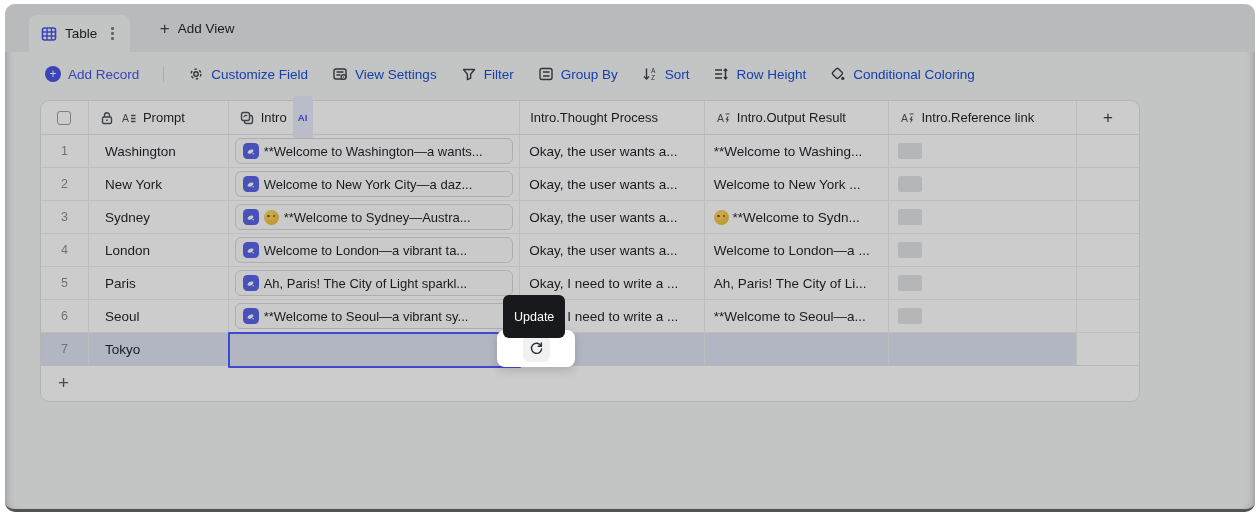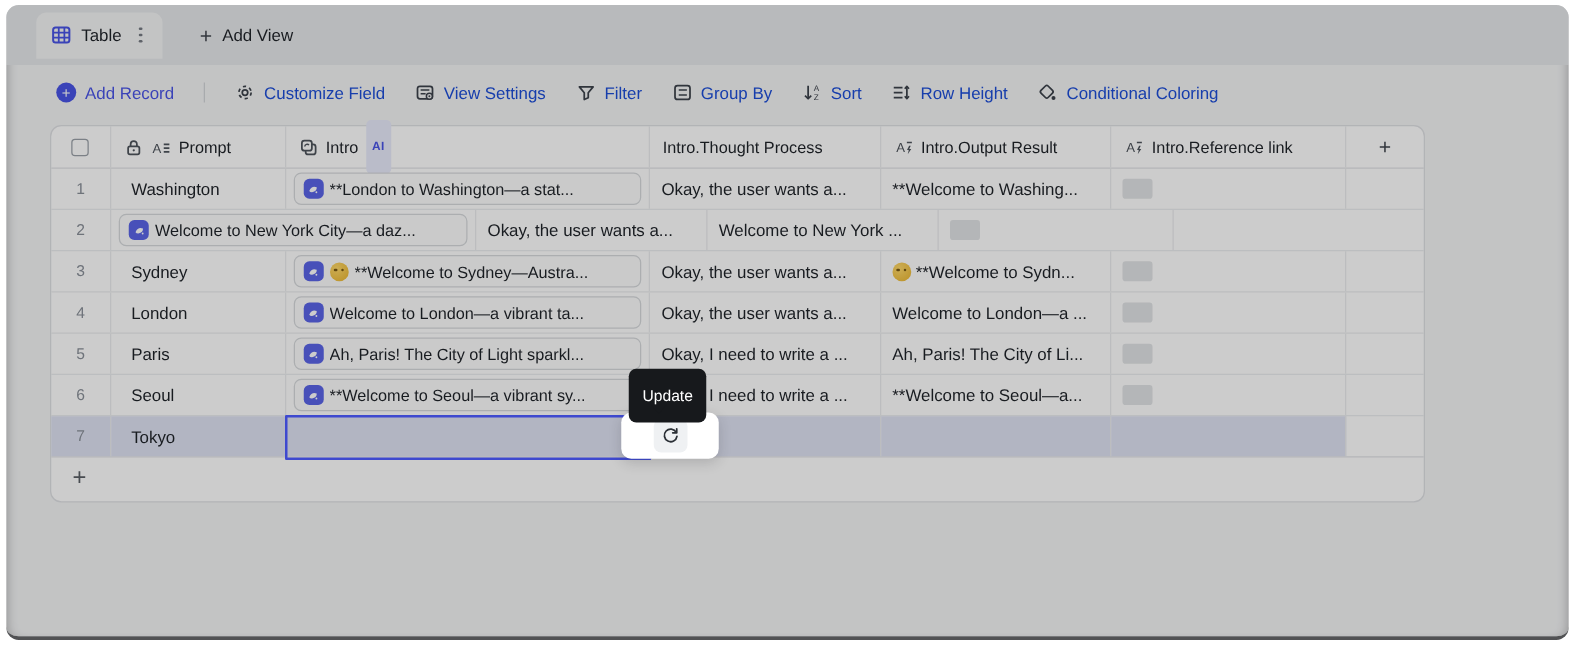--- a/index.html
+++ b/index.html
@@ -4,21 +4,21 @@
 <style>
   * { margin:0; padding:0; box-sizing:border-box; }
   html,body { width:1260px; height:516px; background:#ffffff; font-family:"Liberation Sans", sans-serif; }
   .window {
     position:absolute; left:5px; top:4px; width:1250px; height:508px;
     background:#f4f5f6; border-radius:10px; overflow:hidden;
     border-bottom:3px solid #515254;
     box-shadow: inset 7px 0 9px -7px rgba(0,0,0,.3), inset -7px 0 9px -7px rgba(0,0,0,.3);
   }
   
-  .tabstrip { height:48px; background:#e7e9eb; display:flex; align-items:center; padding-left:24px; }
+  .tabstrip { height:48px; background:#e7e9eb; display:flex; align-items:flex-end; padding-left:24px; }
   .tab-active {
     height:37px; background:#f4f5f6; border-radius:8px 8px 0 0;
     display:flex; align-items:center; gap:8px; padding:0 10px 0 12px;
   }
   .tab-label { font-size:13.5px; color:#1f2329; }
   .kebab { display:flex; flex-direction:column; gap:2.5px; padding:4px 6px; cursor:pointer; }
   .kebab i { width:2.5px; height:2.5px; border-radius:50%; background:#767b83; display:block; }
   .add-view { height:48px; display:flex; align-items:center; gap:8px; margin-left:30px; color:#1f2329; font-size:13.5px; }
   .plus-glyph { font-size:17px; color:#41464e; font-weight:400; line-height:1; }
   
@@ -234,32 +234,33 @@
           <div class="cell c0 num">1</div>
           <div class="cell c1 prompt">Washington</div>
           <div class="cell c2">
             <div class="pill">
               <div class="whale">
                 <svg width="11" height="11" viewBox="0 0 16 16">
                   <path d="M3.5 9.8 Q6.5 3.2 12.2 5.6 Q12.6 10.4 6.8 11.2 Q4.5 11.3 3.5 9.8 Z" fill="#fff"></path>
                   <circle cx="11.8" cy="11.3" r="1.1" fill="#fff"></circle>
                 </svg>
               </div>
-              <div class="truncate">**London to Washington—a stat...</div>
+              <div class="truncate">**Welcome to Washington—a wants...</div>
             </div>
           </div>
           <div class="cell c3 txt">Okay, the user wants a...</div>
           <div class="cell c4 txt">**Welcome to Washing...</div>
           <div class="cell c5">
             <div class="chip"></div>
           </div>
           <div class="cell c6"></div>
         </div>
         <div class="trow">
           <div class="cell c0 num">2</div>
+          <div class="cell c1 prompt">New York</div>
           <div class="cell c2">
             <div class="pill">
               <div class="whale">
                 <svg width="11" height="11" viewBox="0 0 16 16">
                   <path d="M3.5 9.8 Q6.5 3.2 12.2 5.6 Q12.6 10.4 6.8 11.2 Q4.5 11.3 3.5 9.8 Z" fill="#fff"></path>
                   <circle cx="11.8" cy="11.3" r="1.1" fill="#fff"></circle>
                 </svg>
               </div>
               <div class="truncate">Welcome to New York City—a daz...</div>
             </div>

